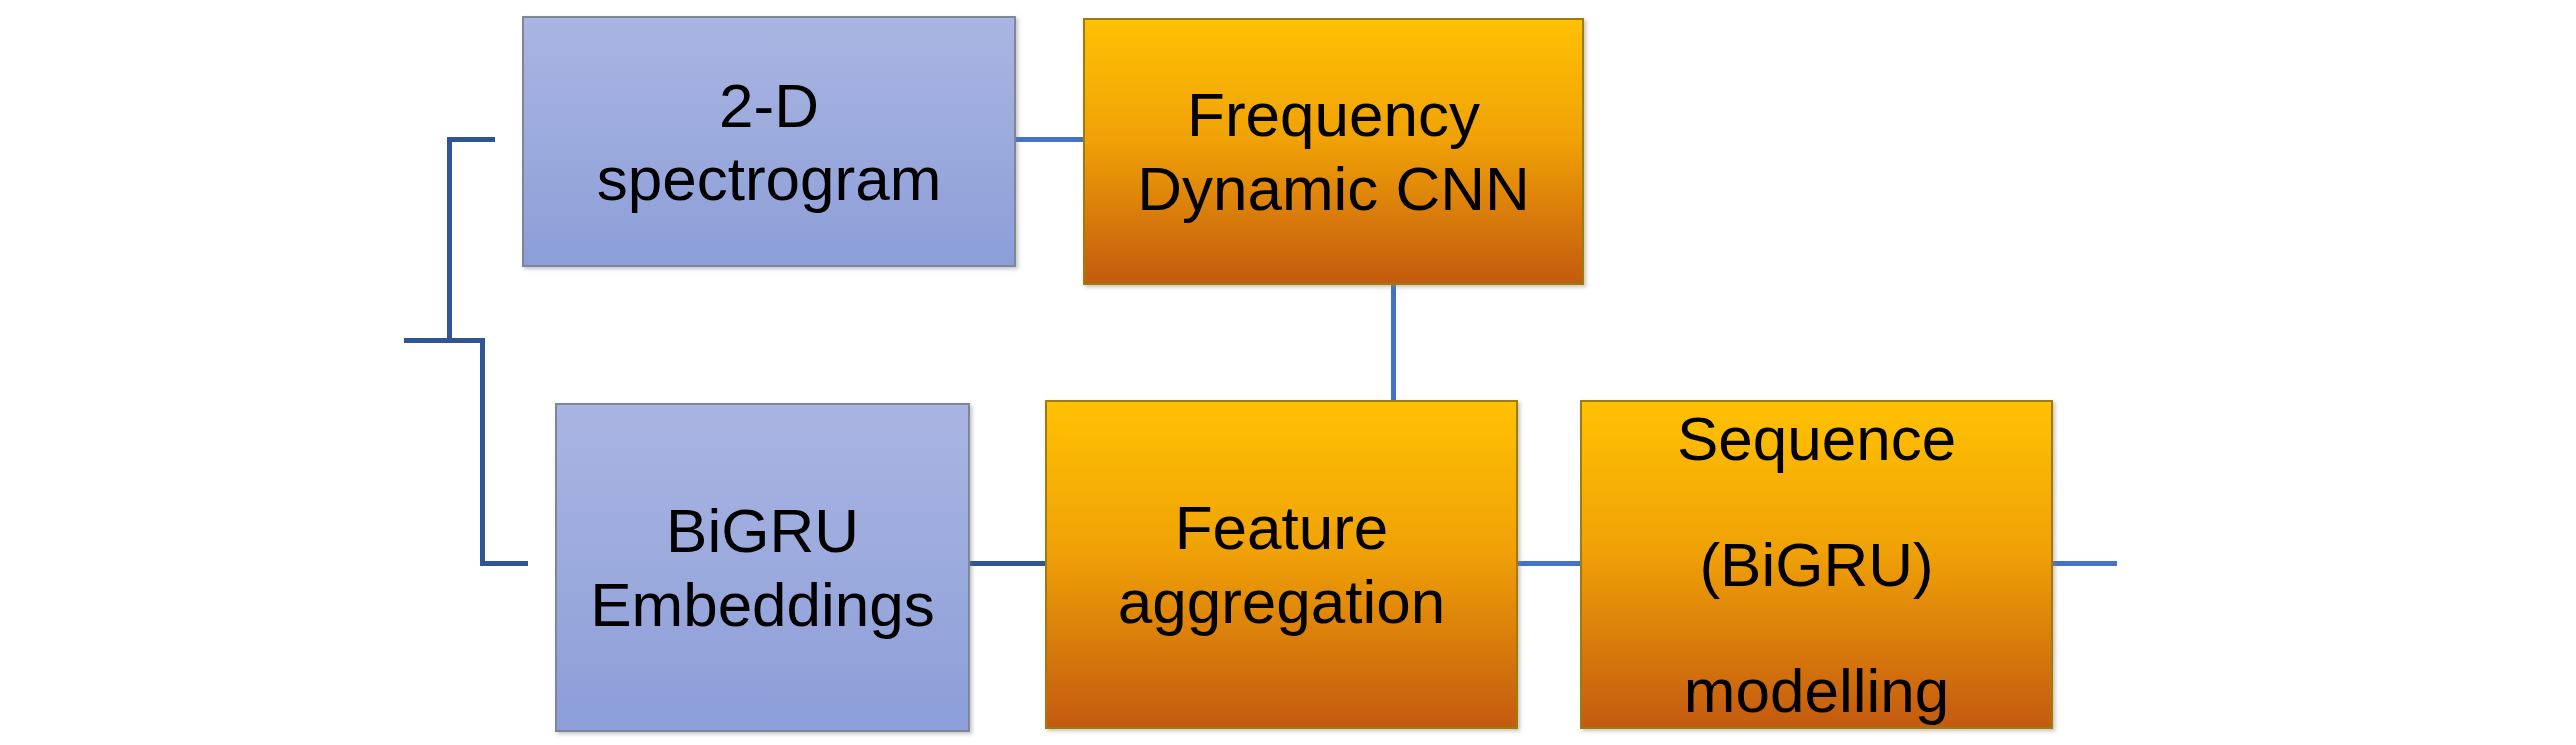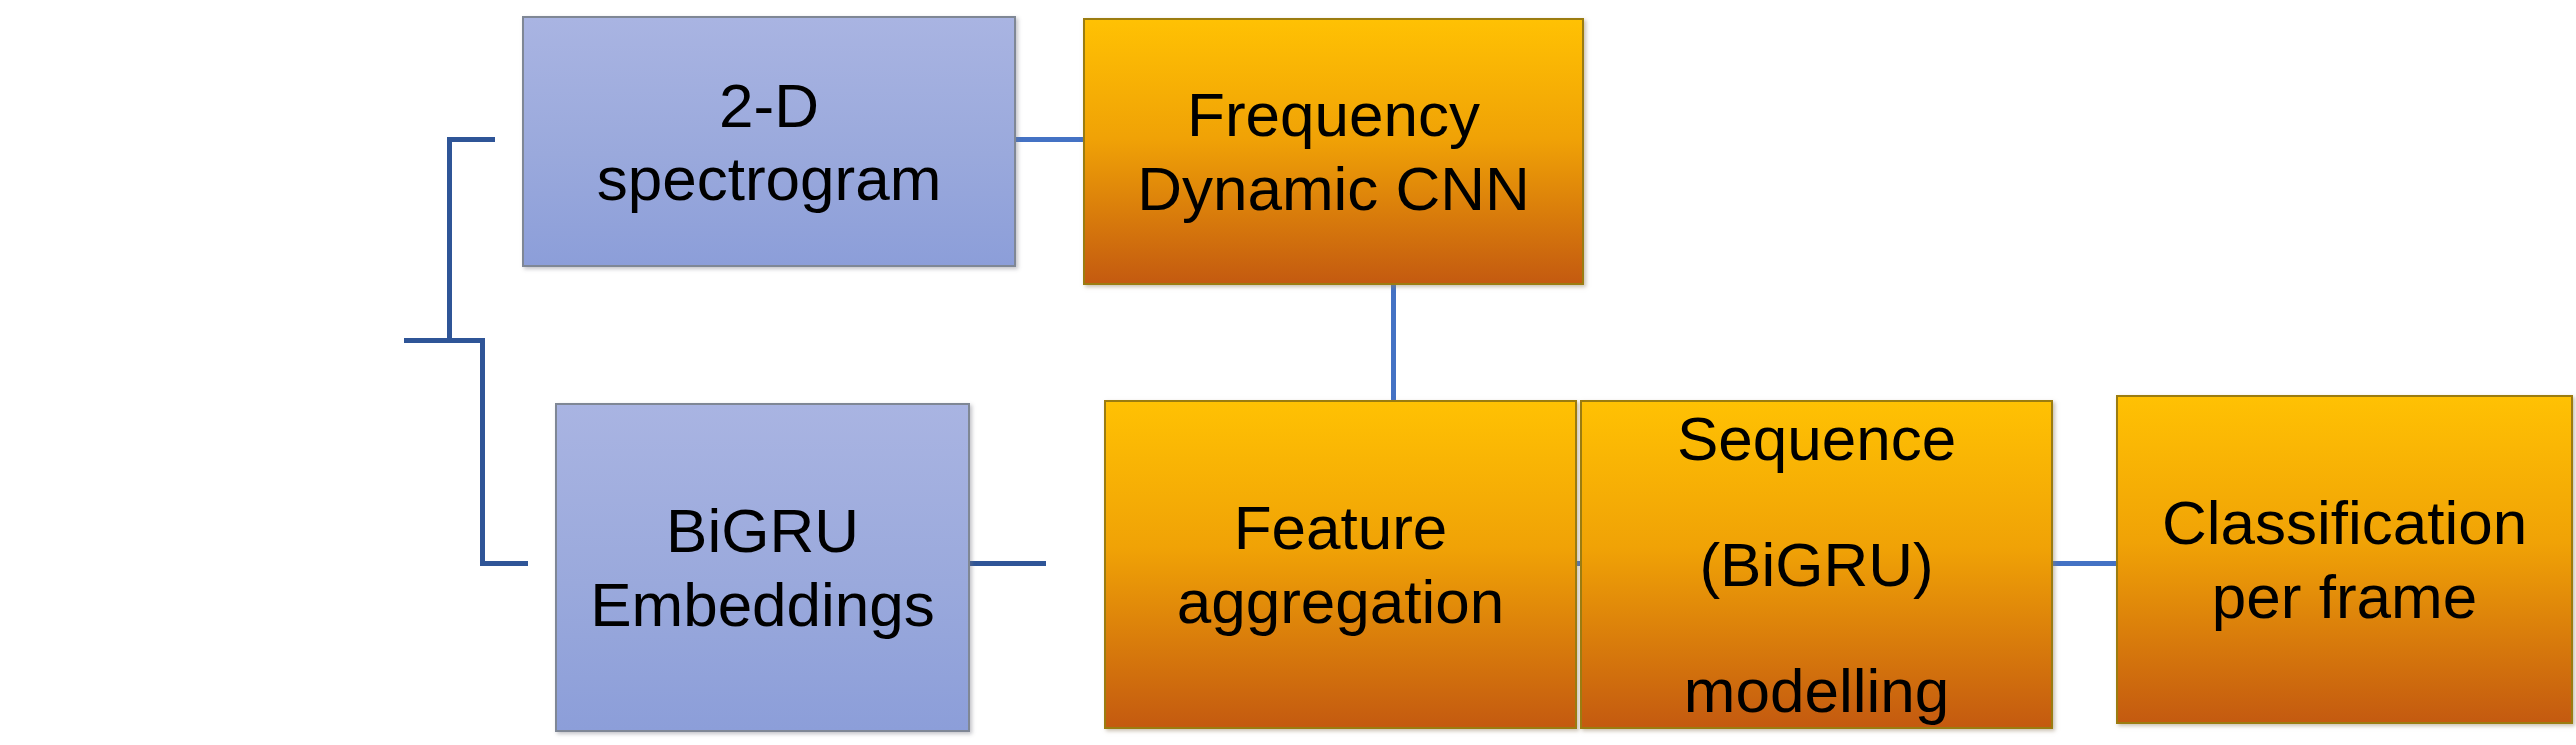--- a/index.html
+++ b/index.html
@@ -30,21 +30,21 @@
   .node.orange{
     background:linear-gradient(to bottom,#FFC103 0%,#F0A206 45%,#C45A10 100%);
     border:2.3px solid #9B7C10;
     box-shadow:1.6px 1.6px 3.9px rgba(150,130,100,0.5);
   }
   
   #node-audio-clip      {left:11.7px;  top:194px; width:395px; height:291px;}
   #node-spectrogram     {left:494px; top:16.4px;  width:490px; height:247px;}
   #node-freq-dyn-cnn    {left:1083px;top:18px;  width:497px; height:263px;}
   #node-beats-embeddings{left:527px; top:403px; width:411px; height:325px;}
-  #node-feature-agg     {left:1104px;top:400px; width:469px; height:325px;text-align:center;}
+  #node-feature-agg     {left:1045px;top:400px; width:469px; height:325px;text-align:center;}
   #node-seq-modelling   {left:1580px;top:400px; width:469px; height:325px;justify-content:space-between;}
   #node-classification  {left:2116px;top:395px; width:453px; height:325px;}
   
   .connector{position:absolute;z-index:1;}
   .elbow{background:#2F5597;}
   .straight{background:#4472C4;}
   #conn-audio-stub        {left:404px; top:338px; width:80px; height:4.7px;}
   #conn-branch-up-vert    {left:447px; top:137px; width:4.7px;   height:205px;}
   #conn-branch-up-horiz   {left:447px; top:137px; width:48px;  height:4.7px;}
   #conn-branch-down-vert  {left:480px; top:338px; width:4.7px;   height:228px;}
@@ -91,19 +91,15 @@
     <span class="line">Feature</span>
     <span class="line">aggregation</span>
   </div>
 
   <div class="node orange" id="node-seq-modelling">
     <span class="line">Sequence</span>
     <span class="line">(BiGRU)</span>
     <span class="line">modelling</span>
   </div>
 
-  <div class="node orange" id="node-classification">
-    <span class="line">Classification</span>
-    <span class="line">per frame</span>
-  </div>
 
 </div>
 
 
 </body></html>

